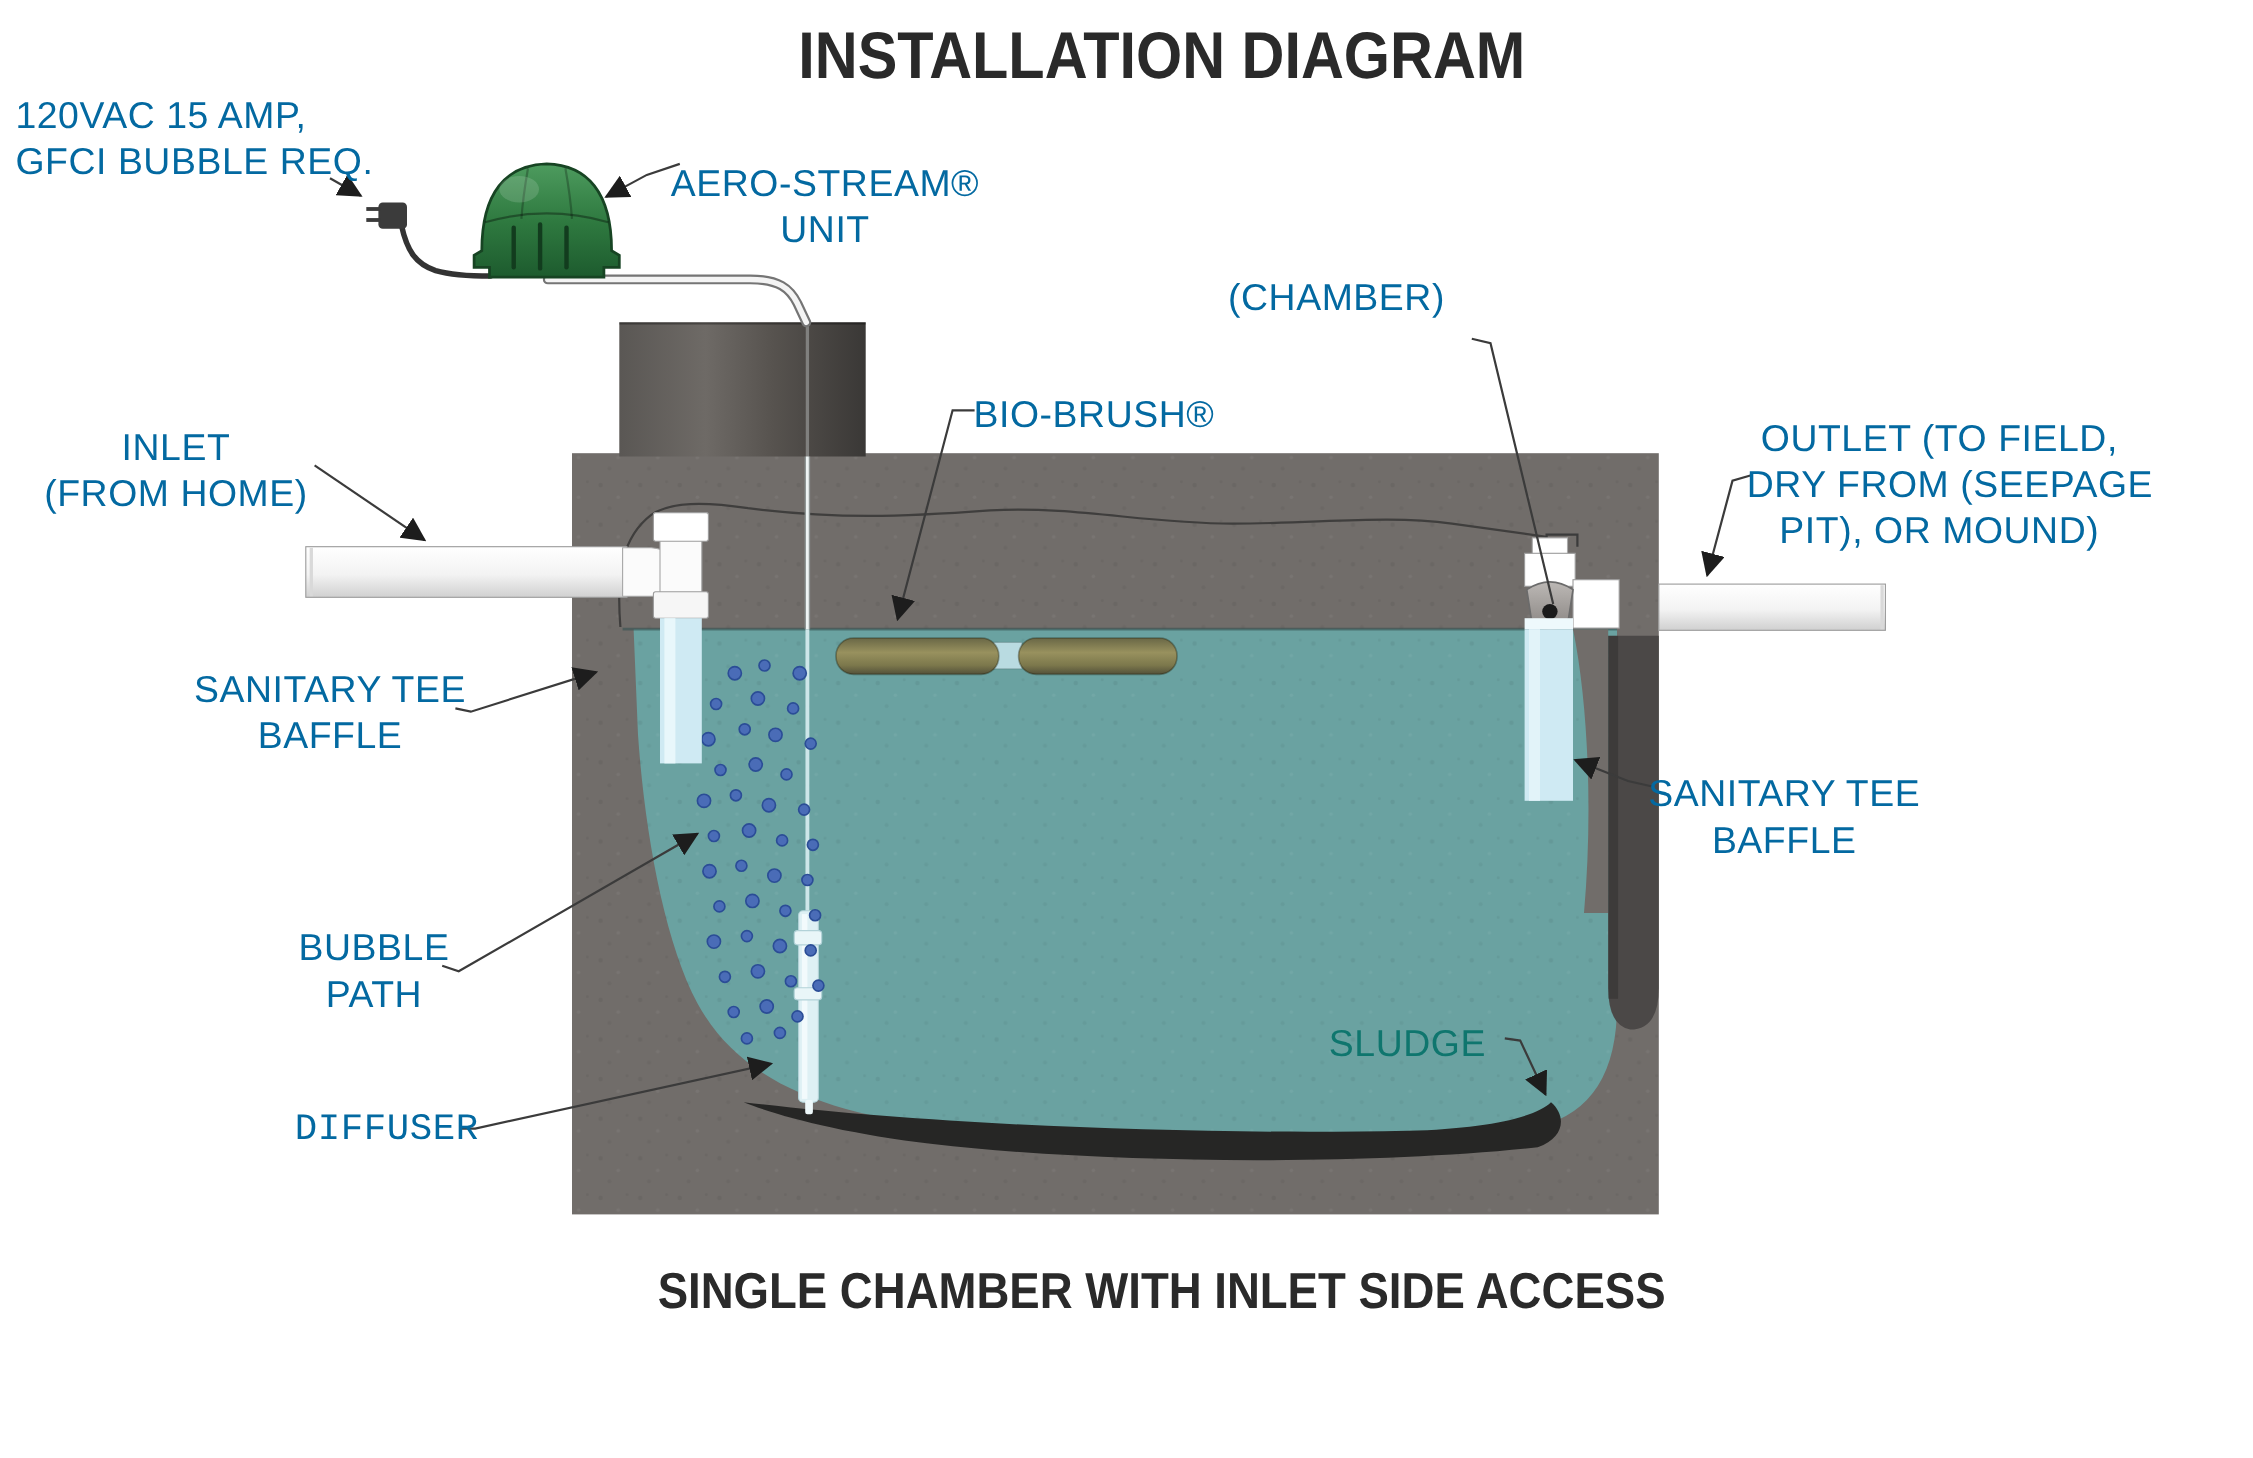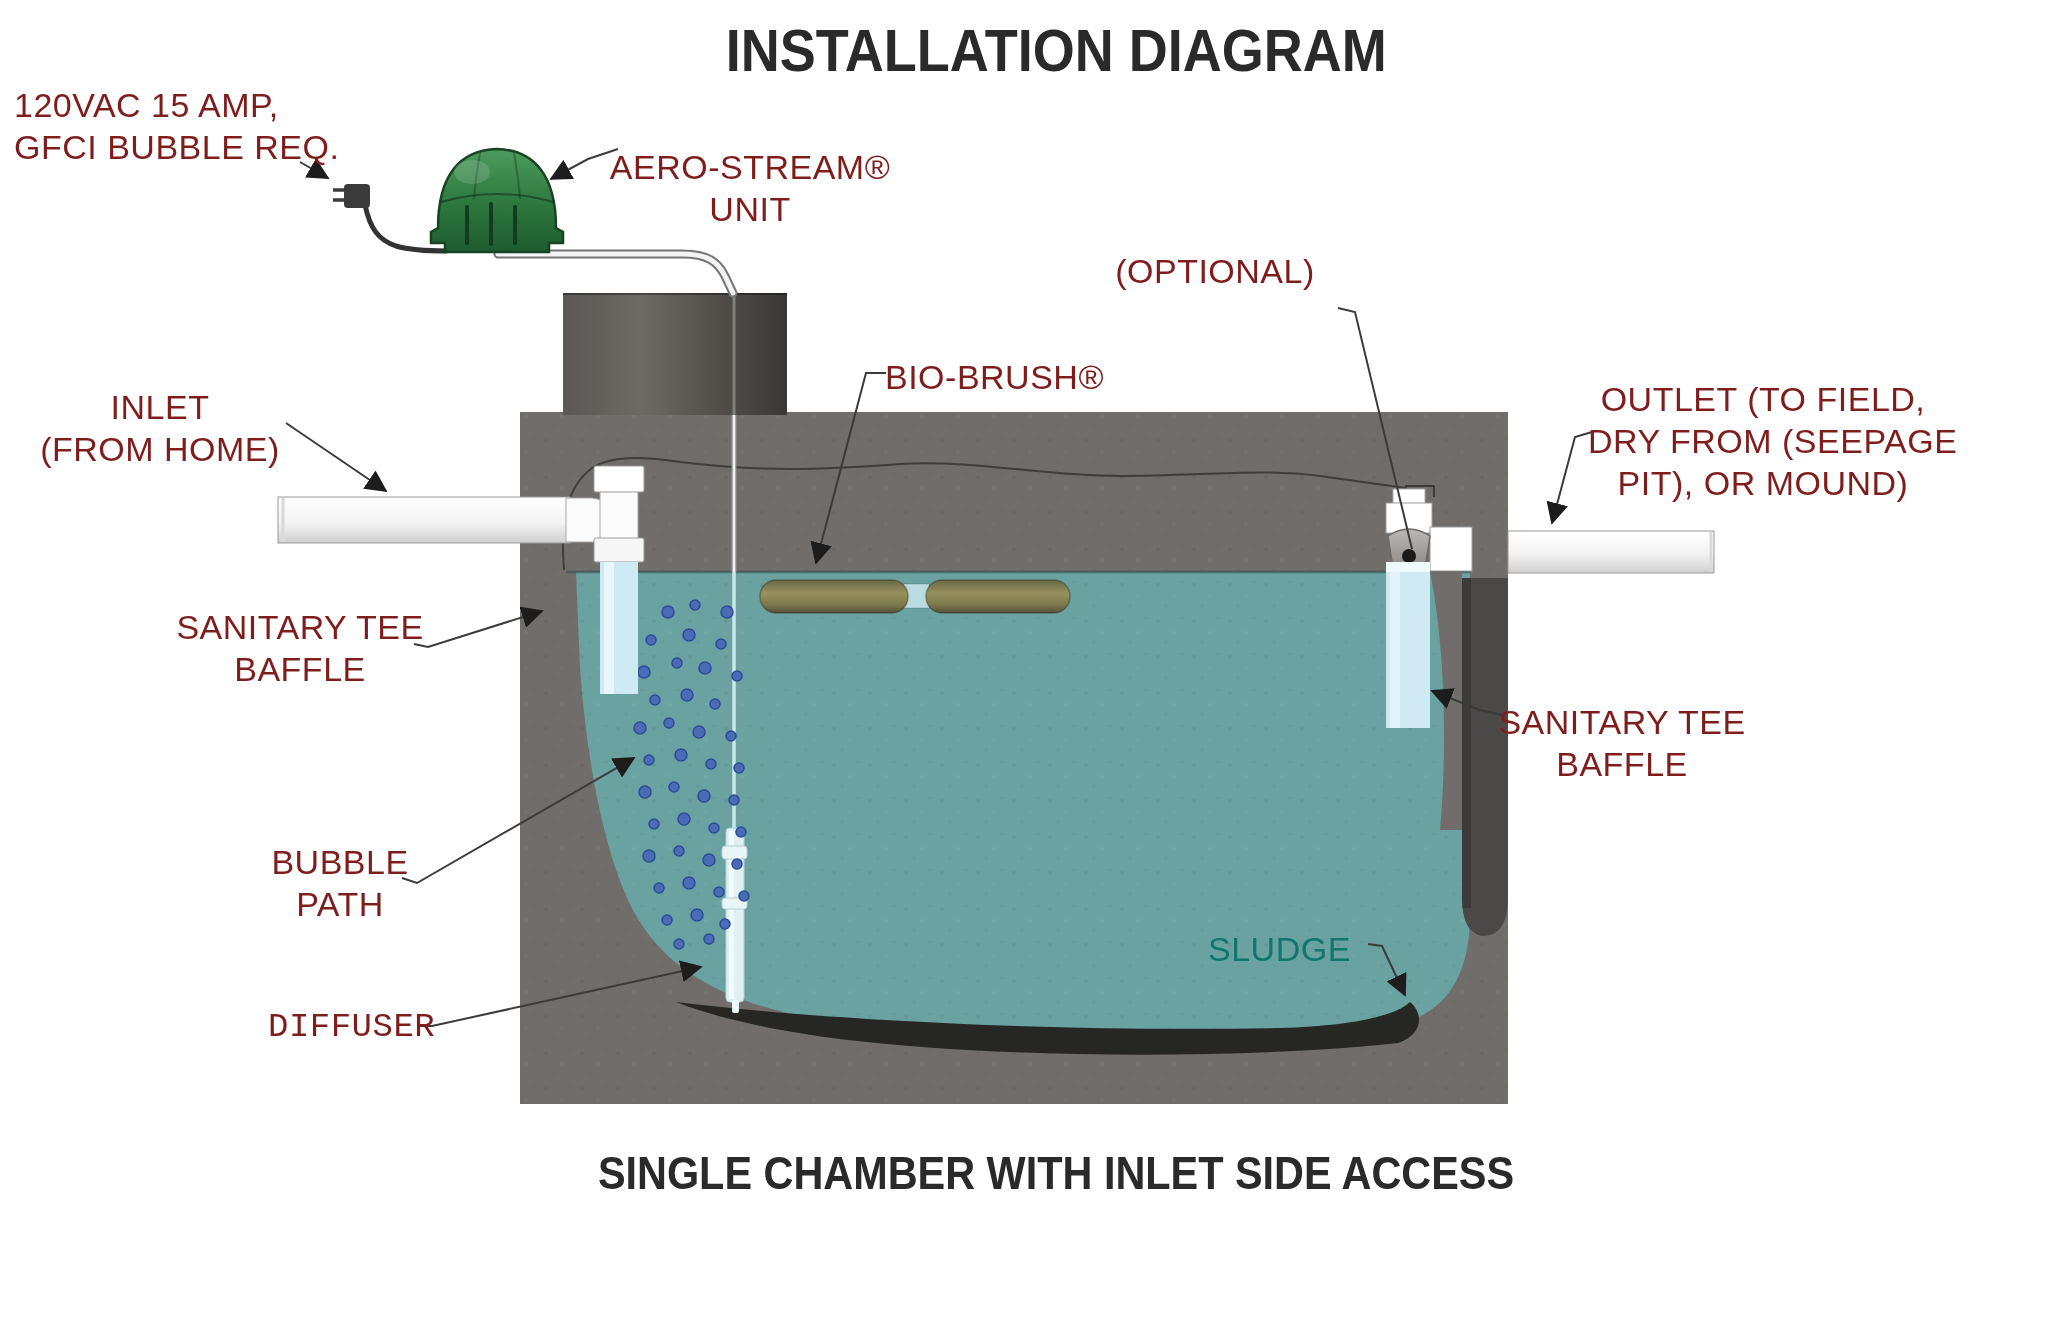--- a/index.html
+++ b/index.html
@@ -6,21 +6,21 @@
   #stage{
     position:relative;
     width:2048px;height:1325px;
     background:#ffffff;
     font-family:"Liberation Sans", sans-serif;
     overflow:hidden;
   }
   #diagram-svg{position:absolute;left:0;top:0;}
   .lbl{
     position:absolute;
-    color:#7f1d1d;
+    color:#0369a1;
     font-size:34px;
     line-height:42px;
     letter-spacing:0.5px;
     white-space:nowrap;
   }
   .lbl-center{text-align:center;}
   .headline{
     position:absolute;left:0;width:100%;
     text-align:center;
     color:#2a2a2a;
@@ -258,21 +258,21 @@
     <div>120VAC 15 AMP,</div>
     <div>GFCI BUBBLE REQ.</div>
   </div>
 
   <div class="lbl lbl-center" style="left:585px;top:146px;width:330px;">
     <div>AERO-STREAM®</div>
     <div>UNIT</div>
   </div>
 
   <div class="lbl lbl-center" style="left:1040px;top:250px;width:350px;">
-    <div>(OPTIONAL)</div>
+    <div>(CHAMBER)</div>
   </div>
 
   <div class="lbl" style="left:885px;top:356px;">
     <div>BIO-BRUSH®</div>
   </div>
 
   <div class="lbl lbl-center" style="left:15px;top:386px;width:290px;">
     <div>INLET</div>
     <div>(FROM HOME)</div>
   </div>

